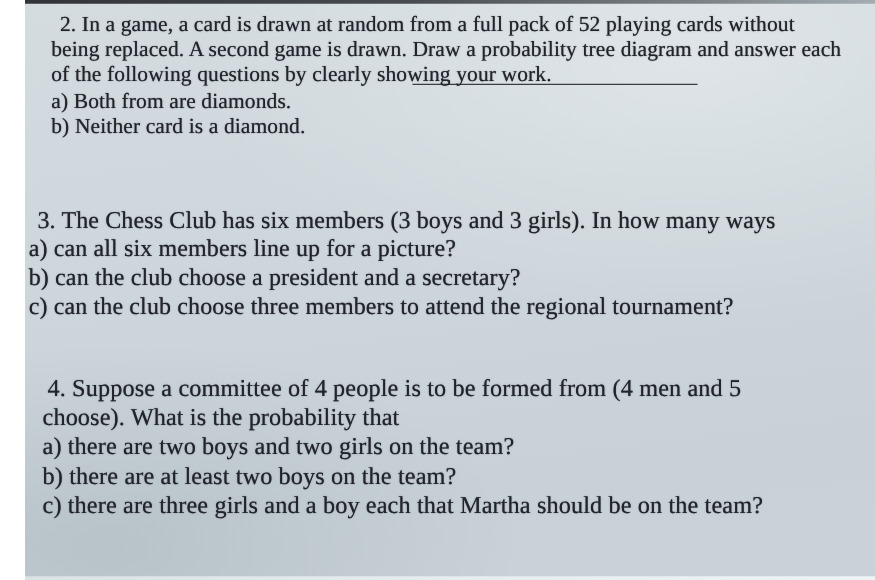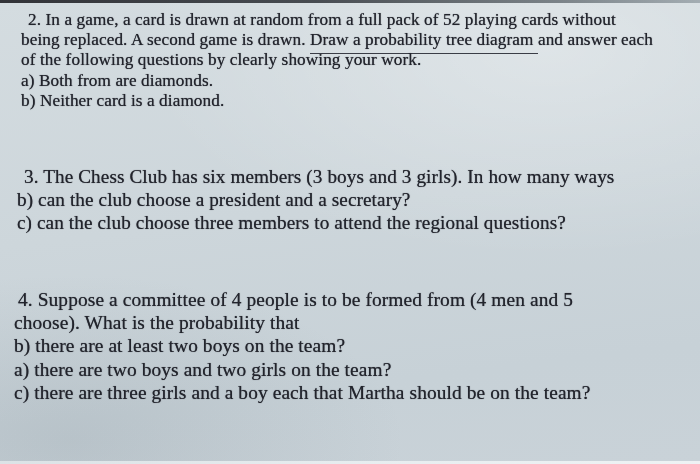--- a/index.html
+++ b/index.html
@@ -14,20 +14,21 @@
     font-family: "Liberation Serif", "DejaVu Serif", serif;
   }
   .page {
     position: absolute;
     inset: 0;
     background:
       radial-gradient(ellipse 90% 70% at 78% 10%, rgba(255,255,255,0.30), rgba(255,255,255,0) 65%),
       radial-gradient(ellipse 80% 60% at 10% 95%, rgba(90,105,115,0.14), rgba(90,105,115,0) 60%),
       linear-gradient(173deg, #d4dce0 0%, #cdd6db 45%, #c7d1d7 78%, #c9d2d8 100%);
     color: #22242c;
+    margin-left: 20px;
   }
   .photo-top-edge {
     position: absolute;
     top: 0; left: 0; right: 0;
     height: 3px;
     background: linear-gradient(to right, #15151a 0%, #2e3238 45%, #6a7278 80%, #9aa4aa 100%);
     opacity: 0.85;
   }
   .photo-bottom-edge {
     position: absolute;
@@ -52,61 +53,62 @@
   .q2 {
     top: 10px;
     padding-left: 21px;
     font-size: 17.2px;
     line-height: 20.2px;
     letter-spacing: 0.1px;
   }
   .q2 .first-line { text-indent: 7px; }
   .q3 {
     top: 165px;
-    padding-left: 17px;
+    padding-left: 3px;
     font-size: 19.2px;
     line-height: 23px;
     letter-spacing: 0.1px;
   }
   .q3 .first-line { text-indent: 7px; }
   .q4 {
-    top: 288px;
+    top: 300px;
     padding-left: 14px;
     font-size: 19.4px;
     line-height: 23.2px;
     letter-spacing: 0.1px;
   }
   .q4 .first-line { text-indent: 4px; }
   .underline {
     border-bottom: 1.6px solid #3a3d46;
-    padding-bottom: 4px;
+    padding-bottom: 18px;
   }
 </style>
 </head>
 <body>
 
 <div class="page">
   <div class="photo-top-edge"></div>
 
   <section class="q q2">
     <p class="first-line">2. In a game, a card is drawn at random from a full pack of 52 playing cards without</p>
     <p><span>being replaced. A second game is drawn. </span><span class="underline">Draw a probability tree diagram </span><span>and answer each</span></p>
     <p>of the following questions by clearly showing your work.</p>
     <p>a) Both from are diamonds.</p>
     <p>b) Neither card is a diamond.</p>
   </section>
 
   <section class="q q3">
     <p class="first-line">3. The Chess Club has six members (3 boys and 3 girls). In how many ways</p>
+    <p>a) can all six members line up for a picture?</p>
     <p>b) can the club choose a president and a secretary?</p>
-    <p>c) can the club choose three members to attend the regional questions?</p>
+    <p>c) can the club choose three members to attend the regional tournament?</p>
   </section>
 
   <section class="q q4">
     <p class="first-line">4. Suppose a committee of 4 people is to be formed from (4 men and 5</p>
     <p>choose). What is the probability that</p>
+    <p>a) there are two boys and two girls on the team?</p>
     <p>b) there are at least two boys on the team?</p>
-    <p>a) there are two boys and two girls on the team?</p>
     <p>c) there are three girls and a boy each that Martha should be on the team?</p>
   </section>
 
   <div class="photo-bottom-edge"></div>
 </div>
 
 </body></html>

